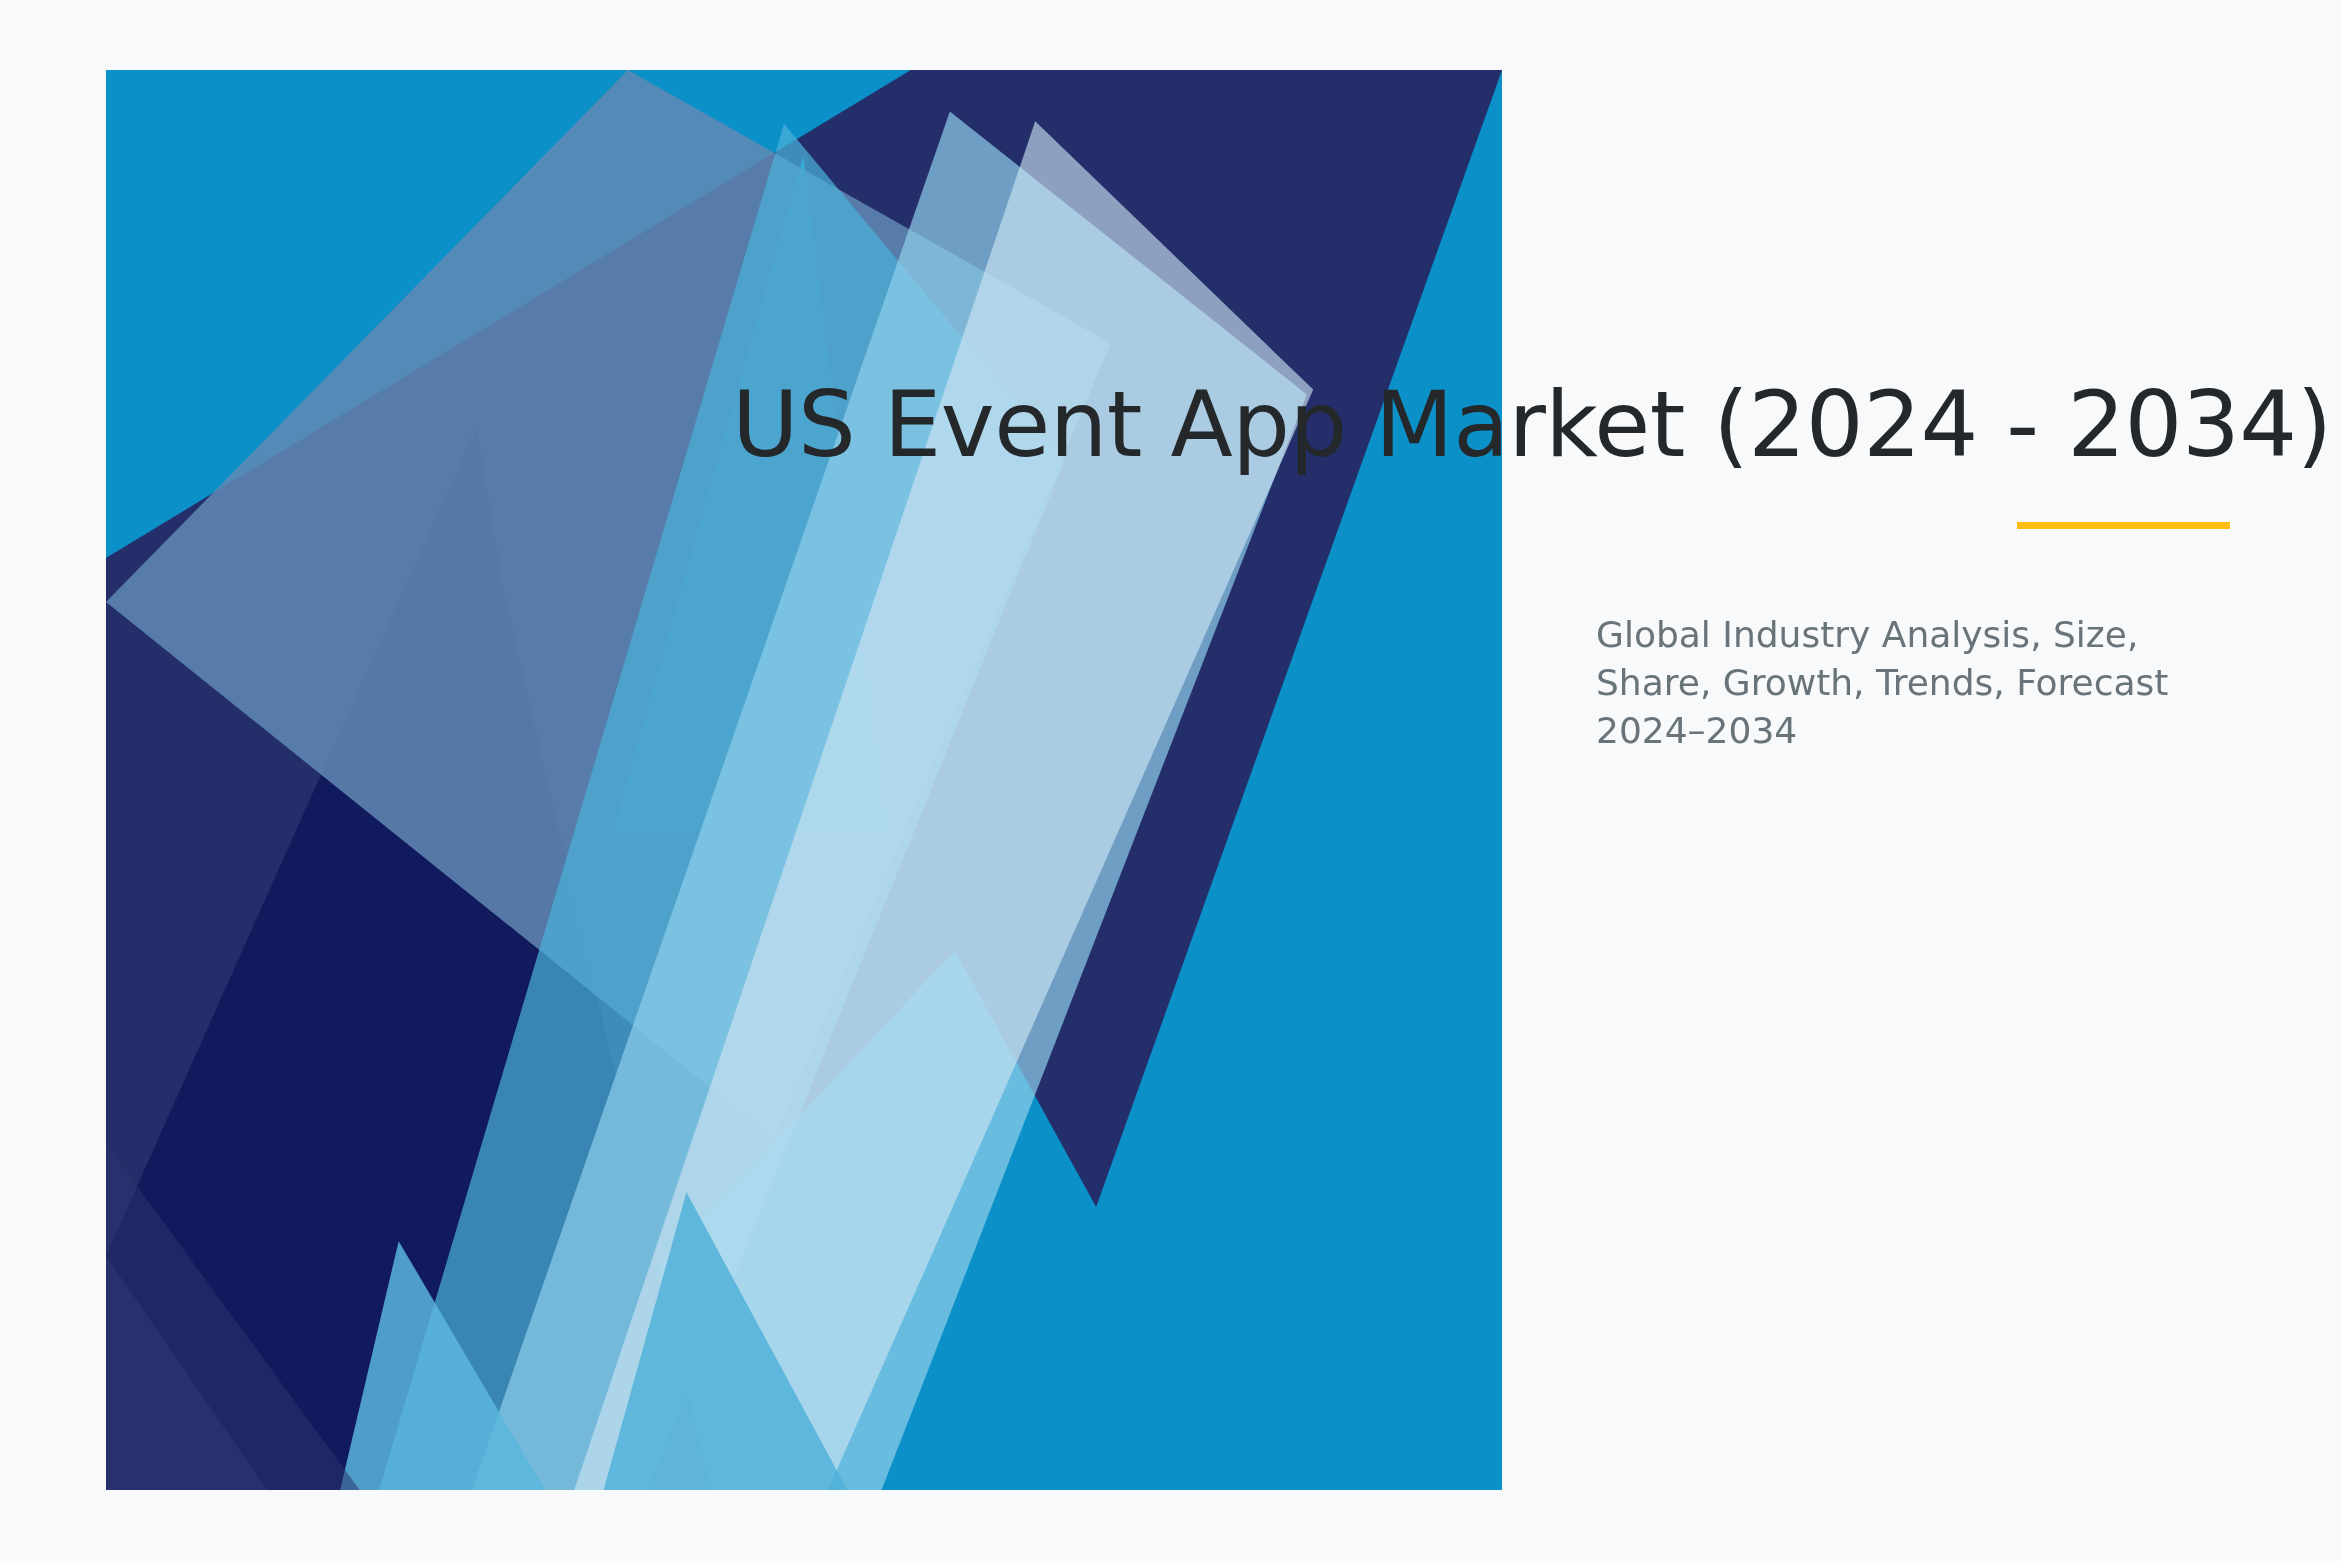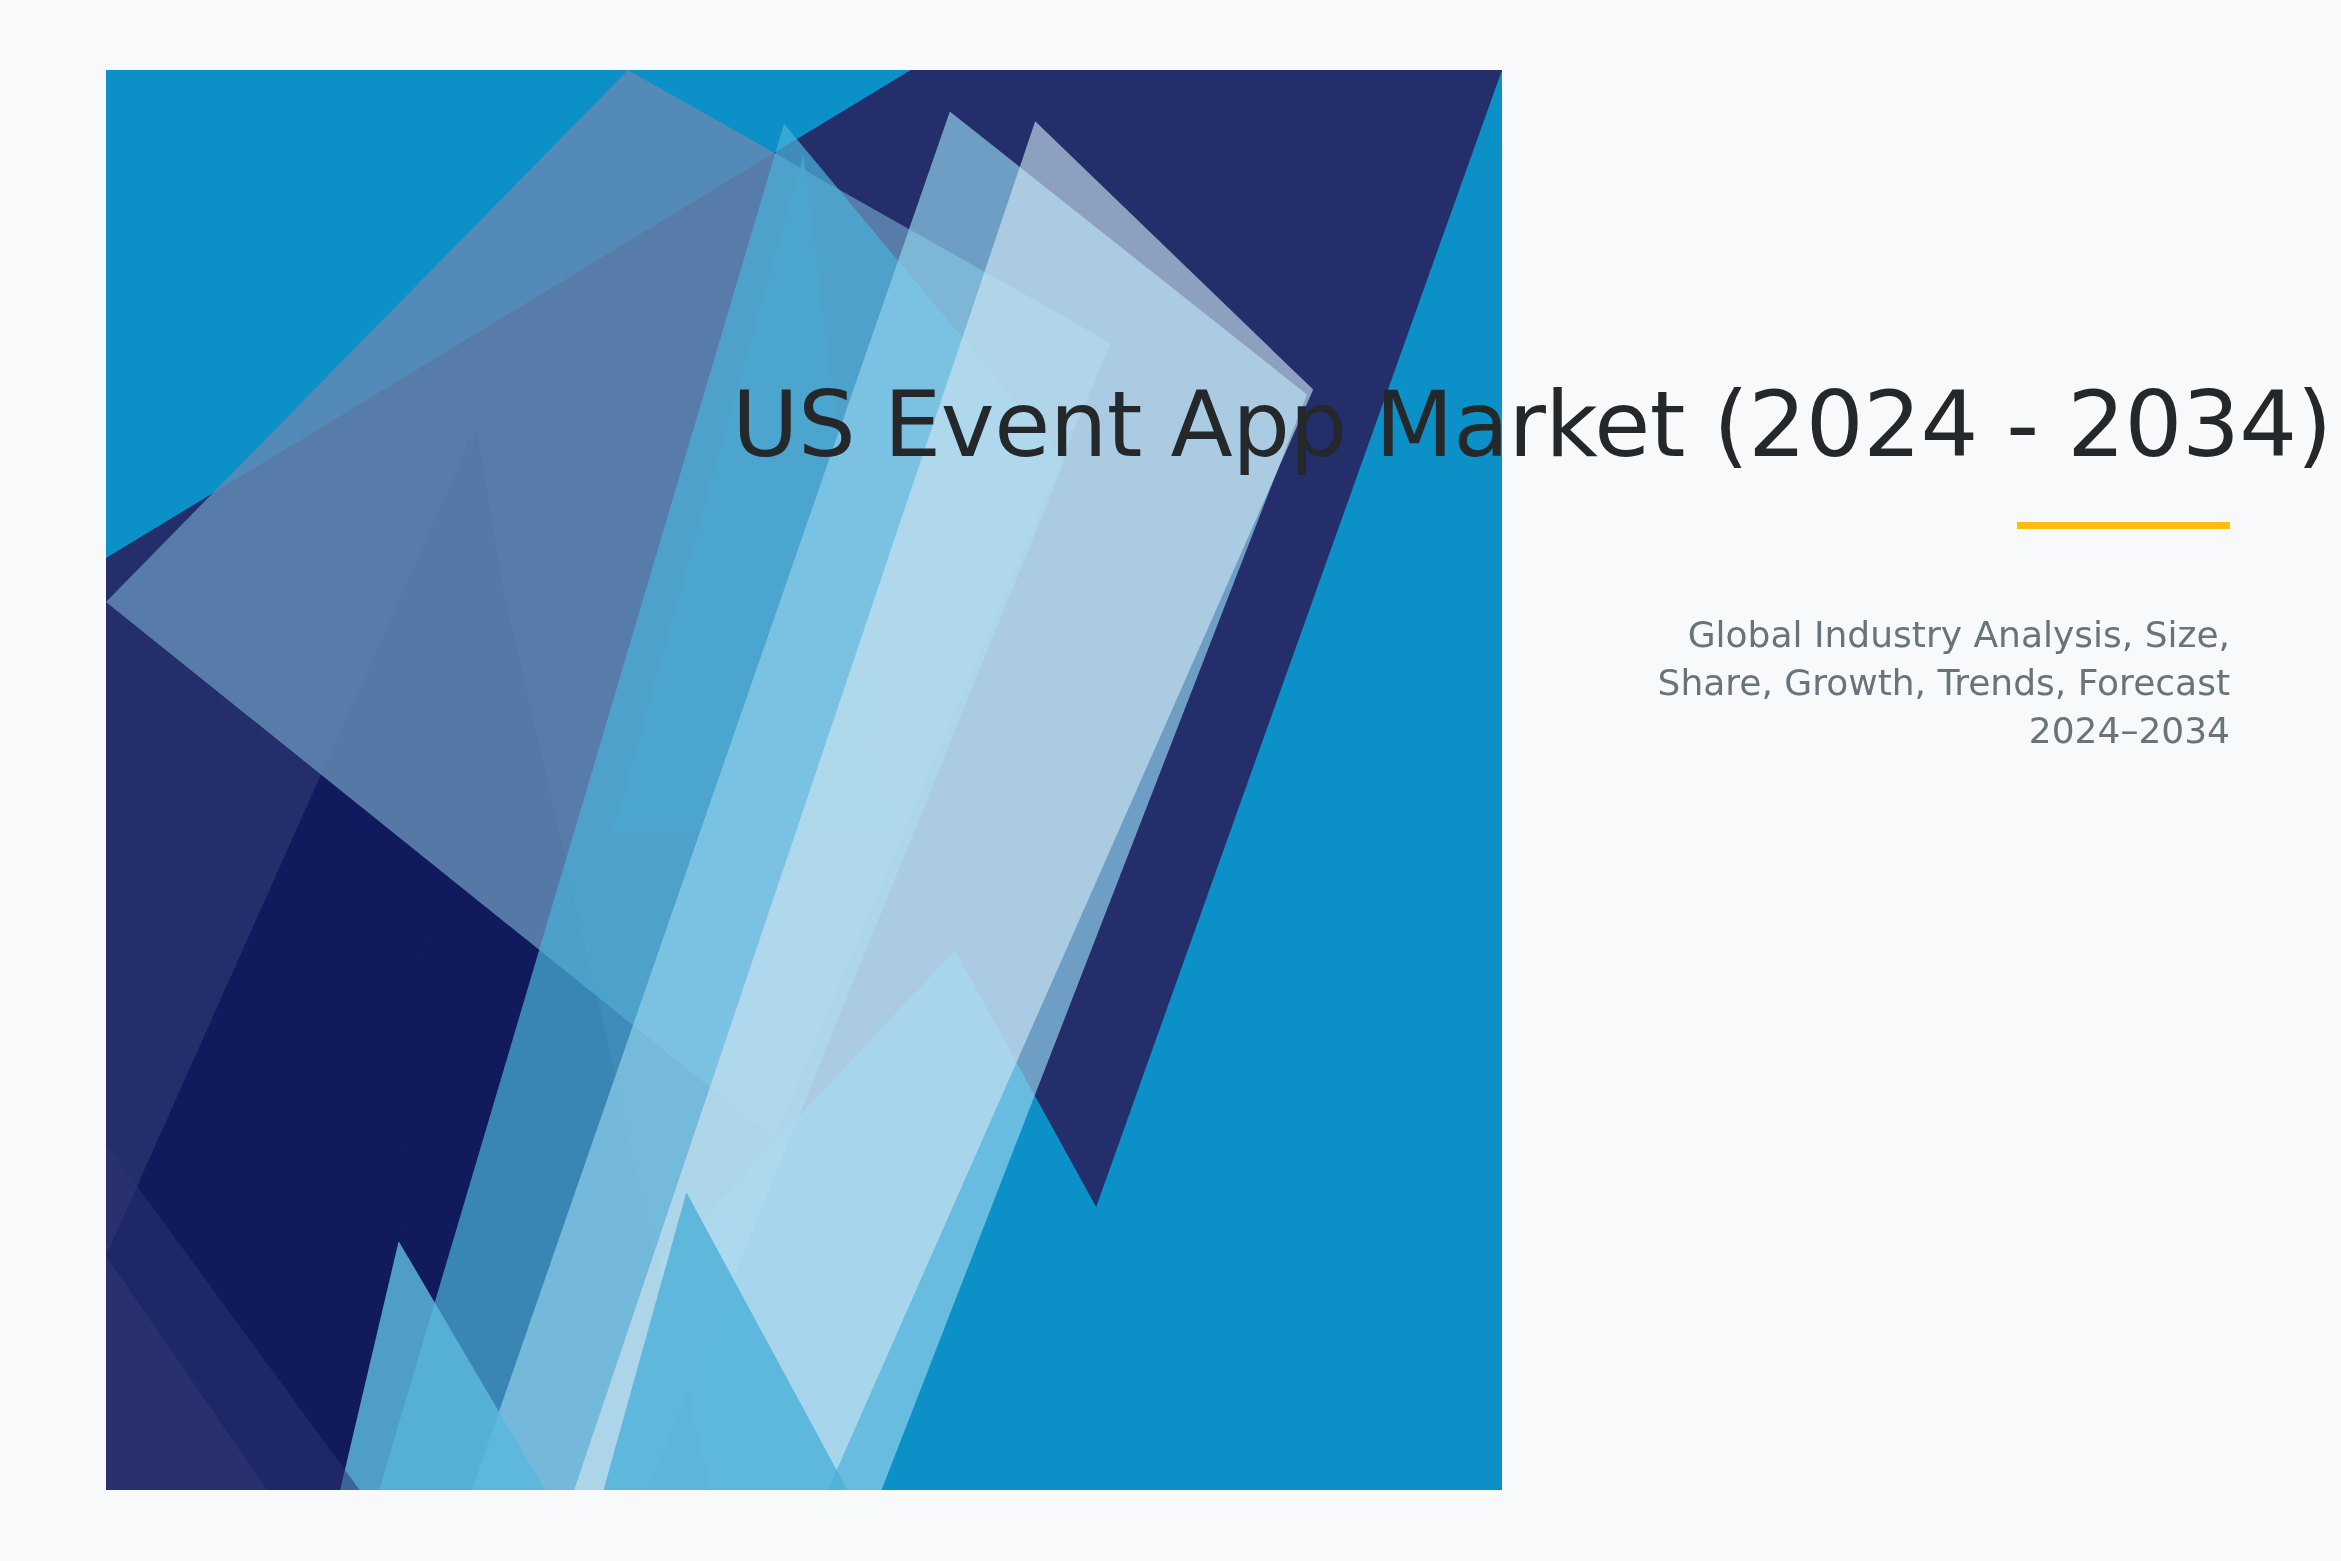--- a/index.html
+++ b/index.html
@@ -57,21 +57,21 @@
   #subtitle {
     margin: 0;
     margin-top: 82px;
     font-family: "DejaVu Sans", sans-serif;
     font-size: 36px;
     font-weight: 400;
     line-height: 1.33;
     color: #68737a;
     max-width: 634px;
     margin-left: auto;
-    text-align: right;
+    text-align: left;
   }
 </style>
 </head>
 <body>
 
 <div id="slide">
 
   <svg id="artwork" viewBox="0 0 2862 2910" preserveAspectRatio="none" xmlns="http://www.w3.org/2000/svg">
     <defs>
       <clipPath id="frameClip">

